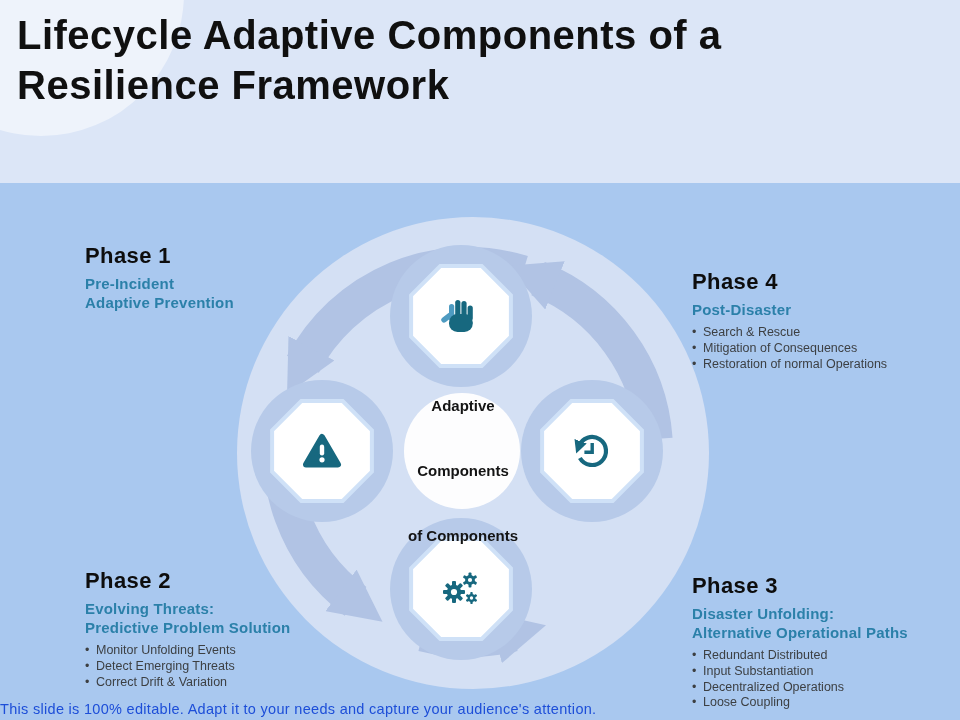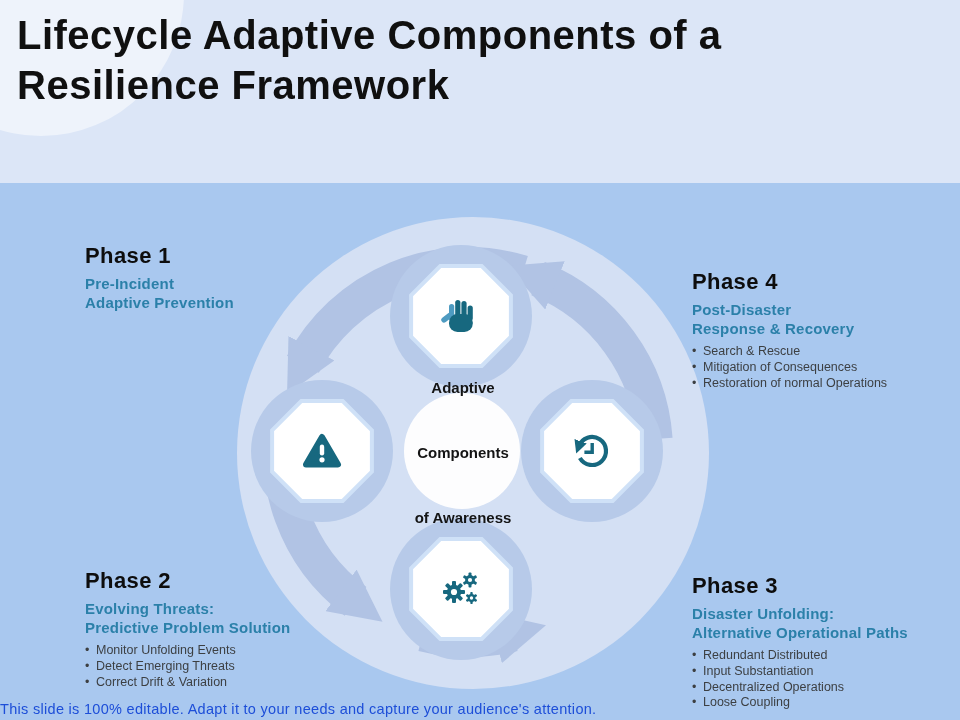--- a/index.html
+++ b/index.html
@@ -17,21 +17,21 @@
     border-radius:50%;background:#eef3fb;
   }
   .title{
     position:absolute;left:17px;top:10px;
     font-size:40px;font-weight:700;color:#101010;line-height:50px;
     letter-spacing:0.5px;
   }
   .diagram-svg{position:absolute;left:0;top:0;}
   .center-label{
     position:absolute;left:404px;top:396px;width:118px;height:112px;
-    display:flex;flex-direction:column;align-items:center;justify-content:center;
+    display:flex;flex-direction:column;align-items:center;justify-content:space-between;
     text-align:center;font-size:15px;font-weight:700;color:#141414;line-height:19px;gap:46px;
   }
   .phase-block{position:absolute;}
   .phase-block h2{
     margin:17px 0 5px 0;font-size:22px;font-weight:700;color:#0d0d0d;letter-spacing:0.4px;
   }
   .phase-sub{
     font-size:15px;font-weight:700;color:#2b80a9;line-height:19px;letter-spacing:0.2px;
   }
   .phase-bullets{
@@ -135,33 +135,32 @@
         <circle r="2.1" fill="#ffffff"></circle>
       </g>
     </g>
 
     <circle cx="462" cy="451" r="58" fill="#fdfdfe"></circle>
   </svg>
 
   <div class="center-label">
     <div>Adaptive</div>
     <div>Components</div>
-    <div>of Awareness</div>
+    <div>of Components</div>
   </div>
 
   <div class="phase-block" style="left:85px;top:226px;width:205px">
     <h2>Phase 1</h2>
     <div class="phase-sub">Pre-Incident</div>
     <div class="phase-sub">Adaptive Prevention</div>
   </div>
 
   <div class="phase-block" style="left:692px;top:252px;width:240px">
     <h2>Phase 4</h2>
     <div class="phase-sub">Post-Disaster</div>
-    <div class="phase-sub">Response &amp; Recovery</div>
     <ul class="phase-bullets">
       <li>Search &amp; Rescue</li>
       <li>Mitigation of Consequences</li>
       <li>Restoration of normal Operations</li>
     </ul>
   </div>
 
   <div class="phase-block" style="left:85px;top:551px;width:220px">
     <h2>Phase 2</h2>
     <div class="phase-sub">Evolving Threats:</div>

